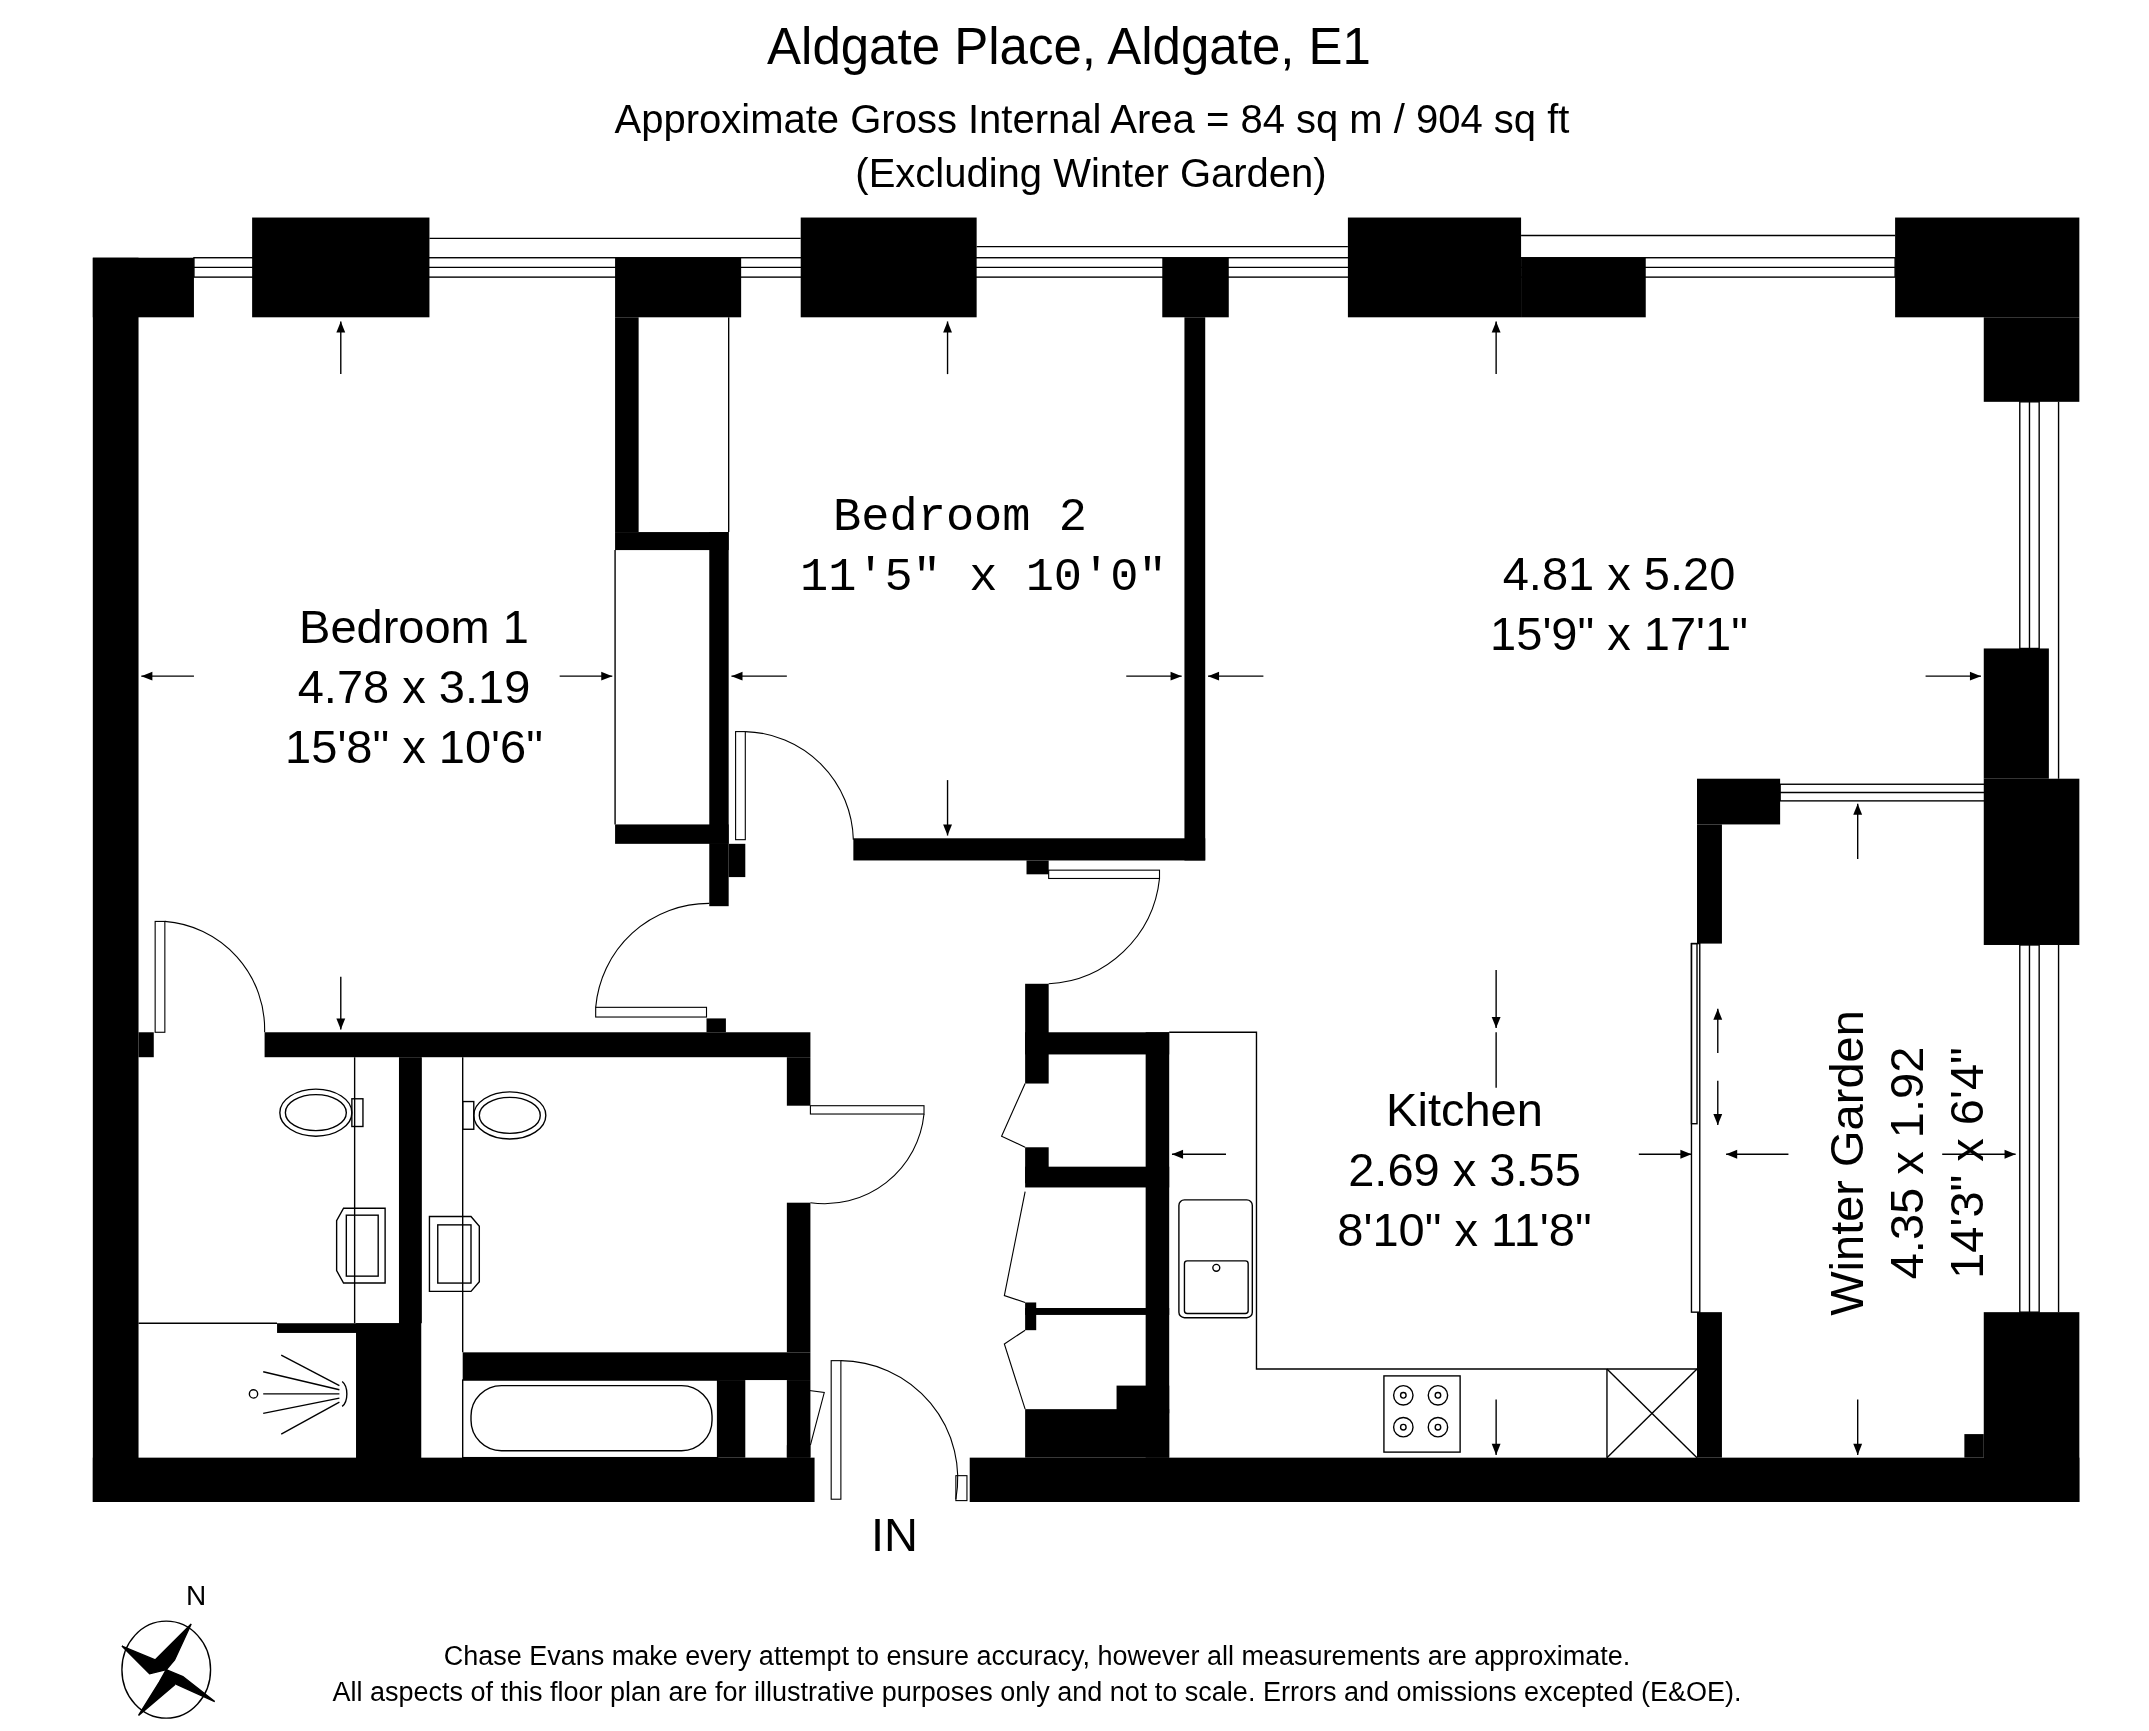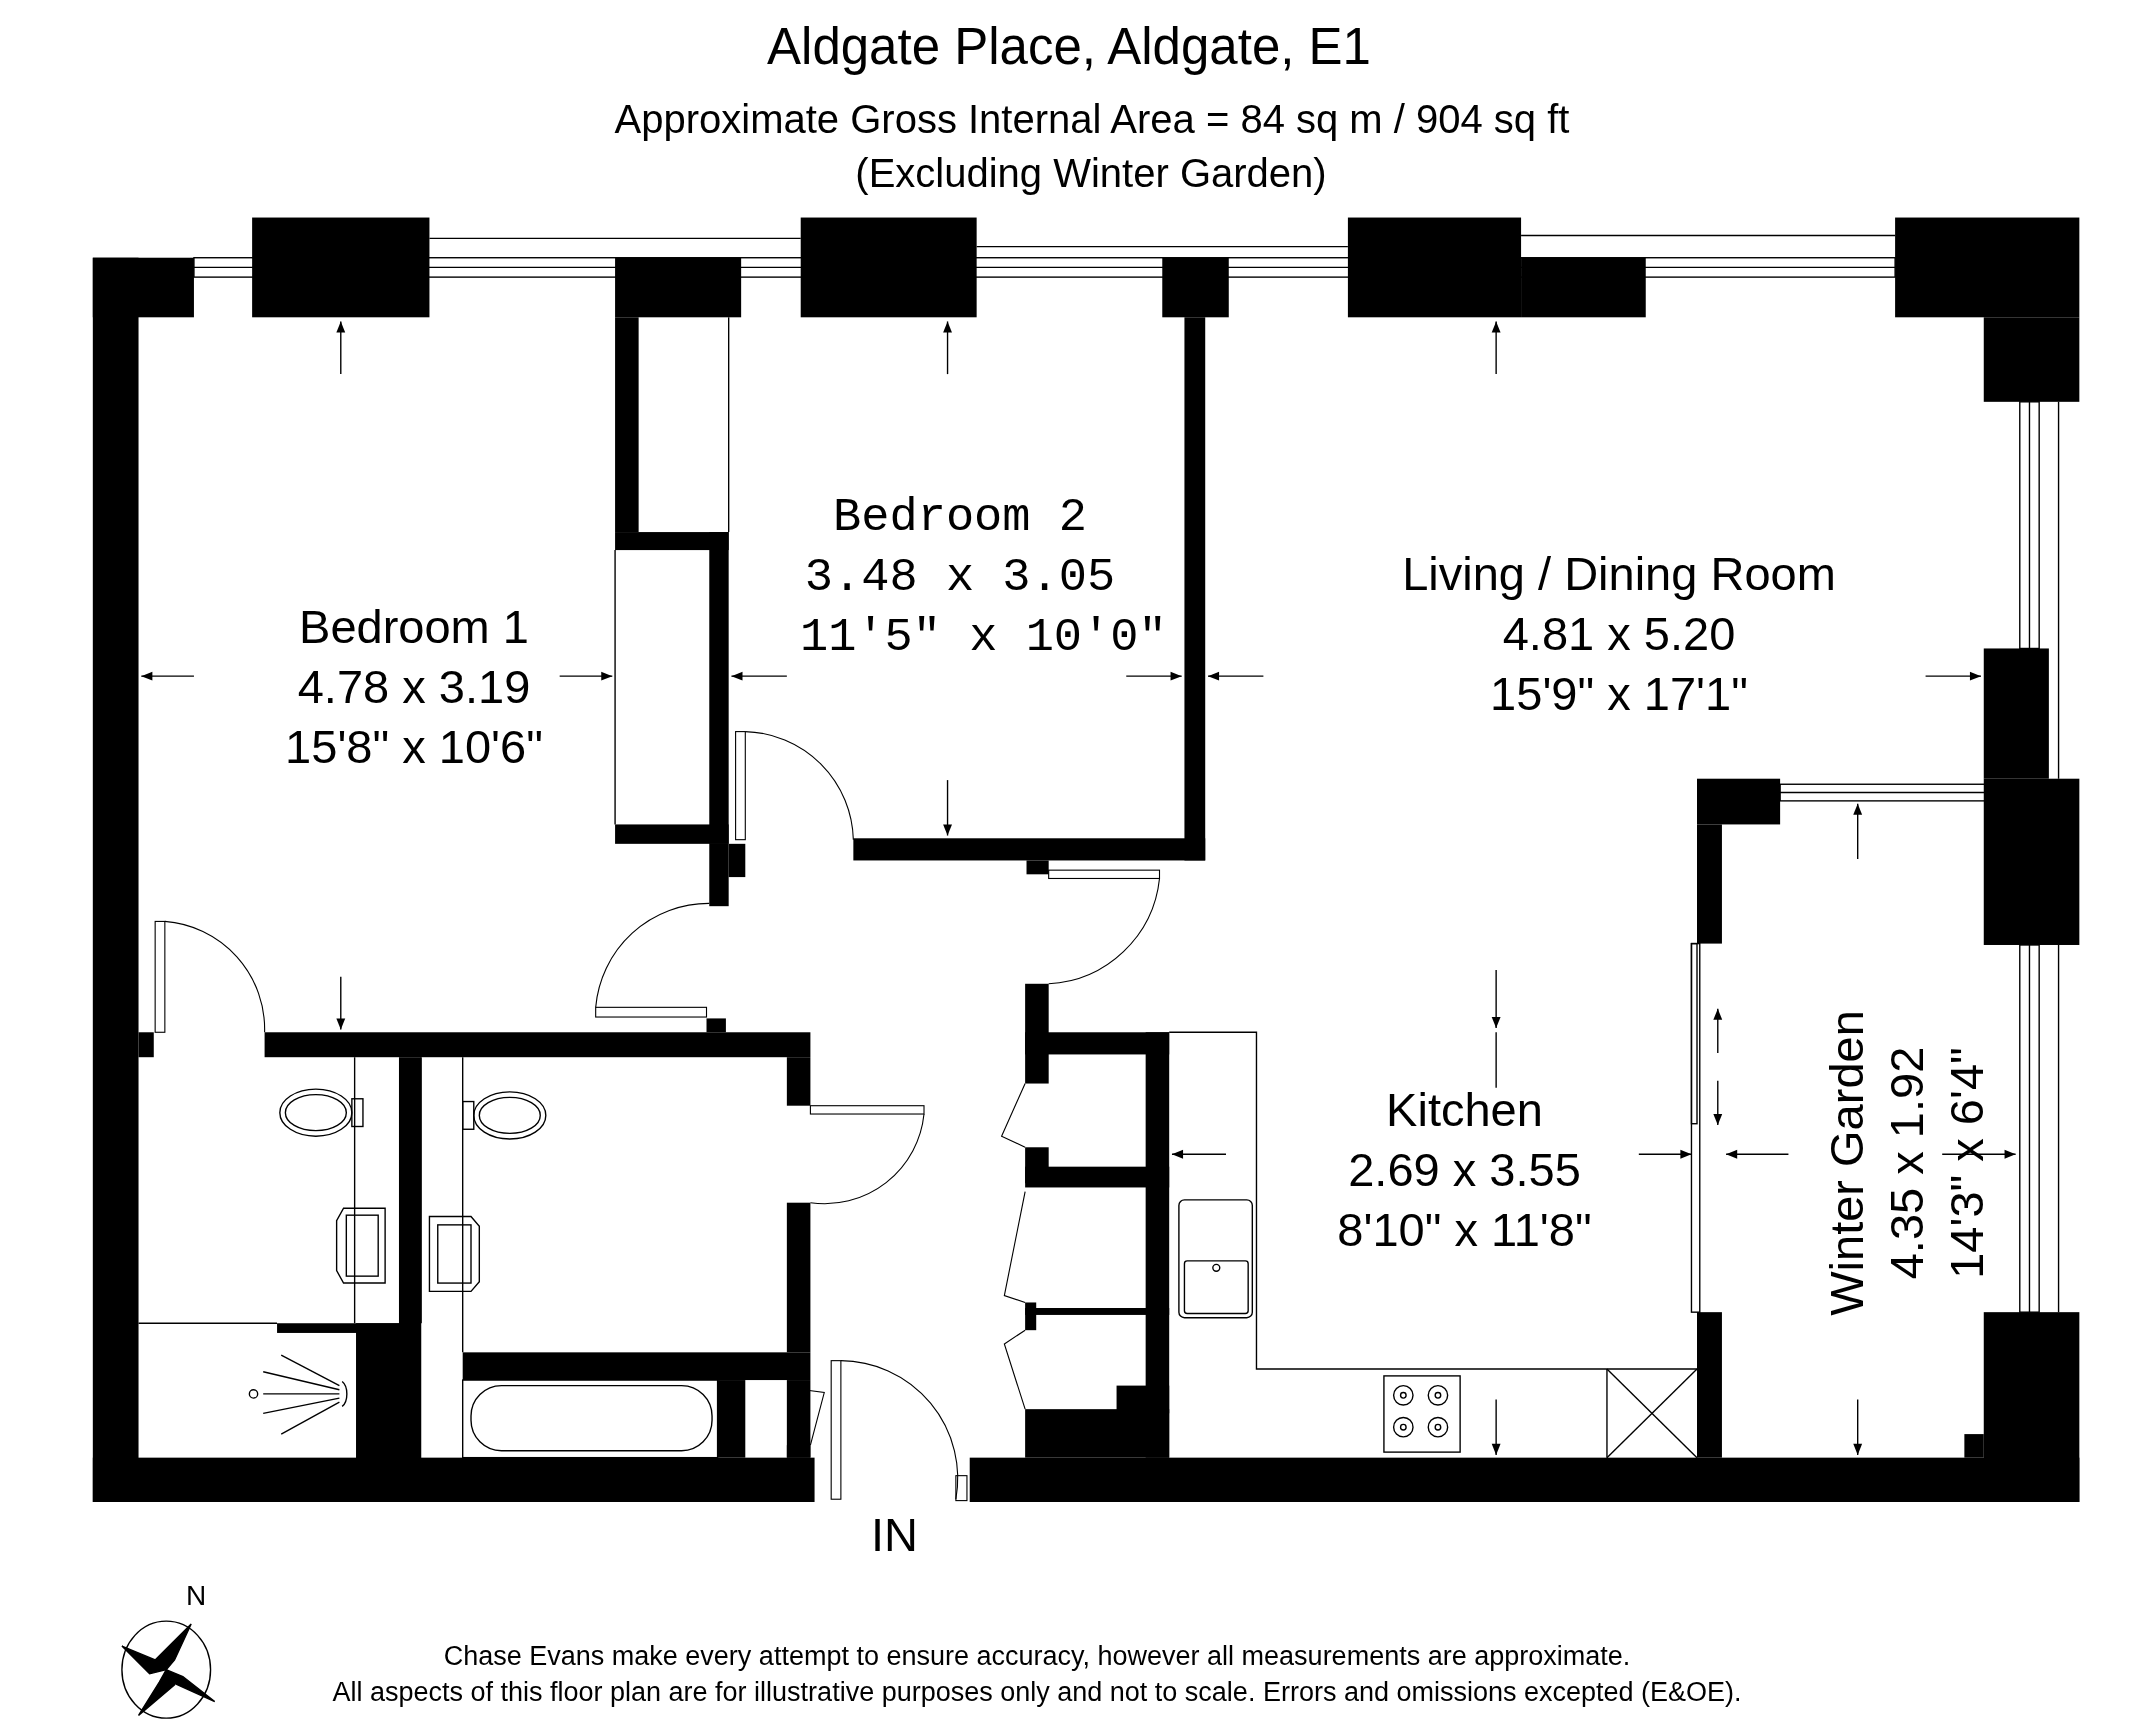--- a/index.html
+++ b/index.html
@@ -227,25 +227,23 @@
   </g>
 </svg>
 
 <div class="txt room" style="left:254px; top:597px; width:320px;">
   <span>Bedroom 1</span>
   <span>4.78 x 3.19</span>
   <span>15'8" x 10'6"</span>
 </div>
 <div class="txt room" style="left:800px; top:488px; width:320px;font-family:Liberation Mono, monospace;">
   <span>Bedroom 2</span>
-  <span>3.48 x 3.05</span>
   <span>11'5" x 10'0"</span>
 </div>
 <div class="txt room" style="left:1365px; top:544px; width:508px;">
-  <span>Living / Dining Room</span>
   <span>4.81 x 5.20</span>
   <span>15'9" x 17'1"</span>
 </div>
 <div class="txt room" style="left:1295px; top:1080px; width:339px;">
   <span>Kitchen</span>
   <span>2.69 x 3.55</span>
   <span>8'10" x 11'8"</span>
 </div>
 <div class="txt room rot" style="left:1709px; top:1073px; width:395px;">
   <span>Winter Garden</span>

